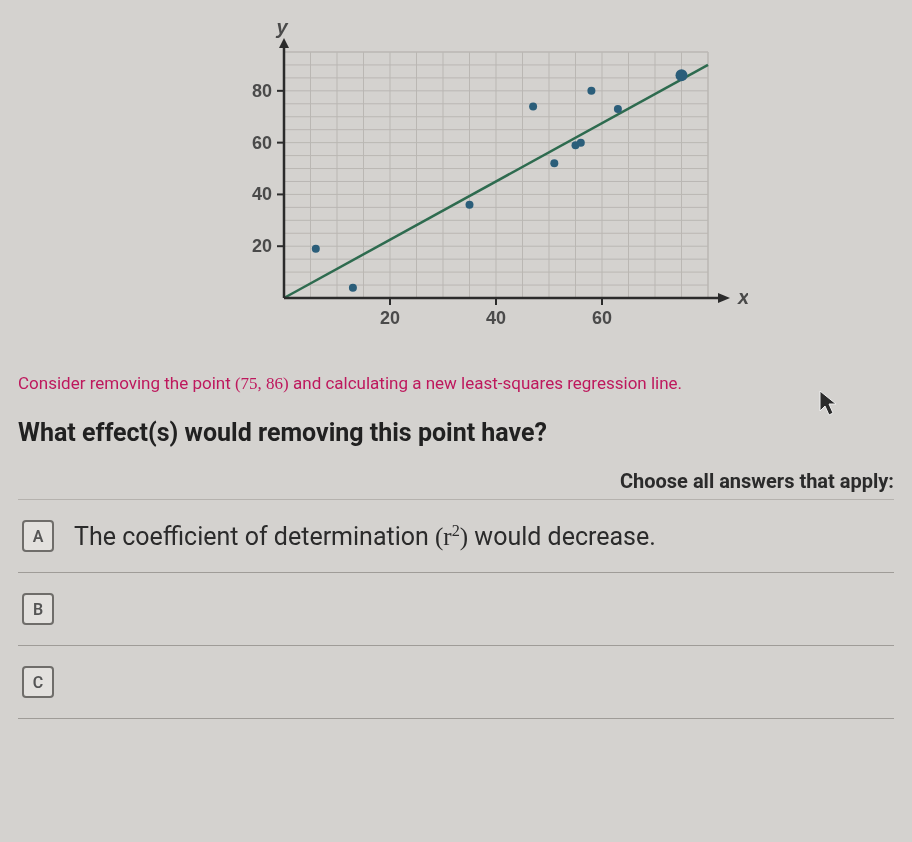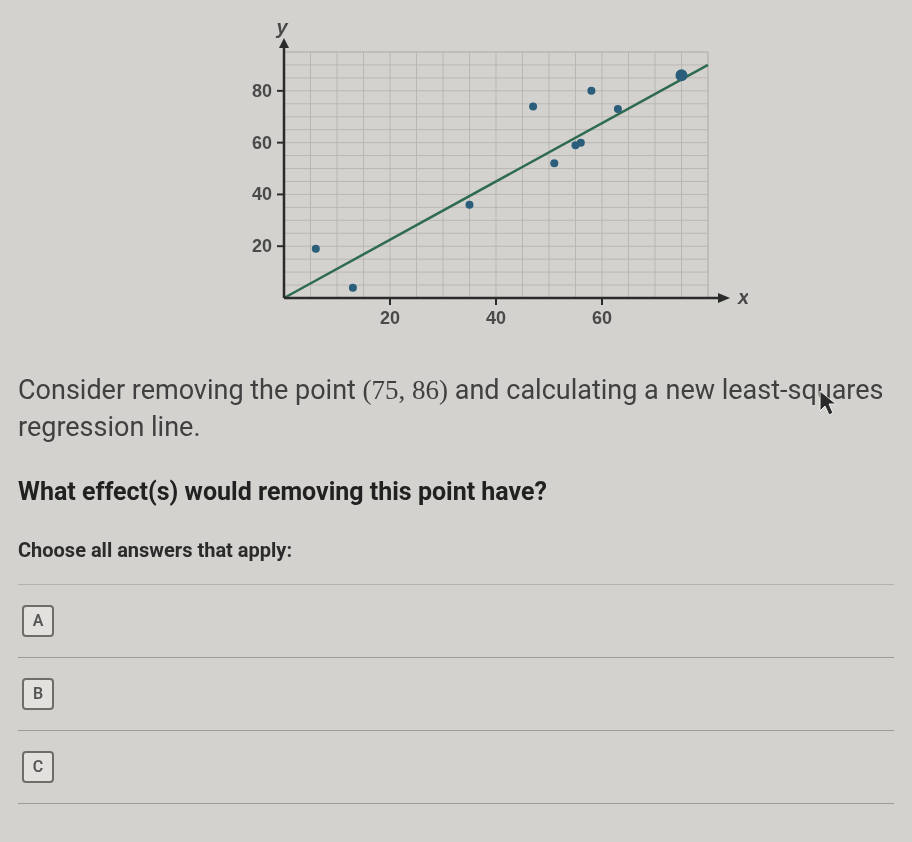--- a/index.html
+++ b/index.html
@@ -11,39 +11,40 @@
     color: #2b2b2b;
     padding: 10px 18px 18px 18px;
     position: relative;
     overflow: hidden;
   }
   .chart-wrap {
     margin: 8px 0 30px 210px;
     position: relative;
   }
   .question-text {
-    font-size: 27px;
+    font-size: 17px;
     line-height: 1.38;
-    color: #404040;
-    margin: 18px 0 30px 0;
+    color: #be185d;
+    margin: 18px 0 23px 0;
   }
   .serif-math {
     font-family: Georgia, "Times New Roman", serif;
   }
   .question-bold {
     font-size: 25px;
     font-weight: 700;
     color: #212121;
-    margin-bottom: 32px;
+    margin-bottom: 22px;
   }
   .choose {
     font-size: 20px;
     font-weight: 700;
     color: #2b2b2b;
-    margin-bottom: 22px;
+    margin-bottom: 6px;
+    text-align: right;
   }
   .answers { }
   .answer {
     display: flex;
     align-items: center;
     gap: 20px;
     padding: 20px 4px;
     border-bottom: 1px solid #9f9c98;
     font-size: 25px;
     color: #2b2b2b;
@@ -161,20 +162,23 @@
 </p>
 
 <p class="question-bold">What effect(s) would removing this point have?</p>
 
 <p class="choose">Choose all answers that apply:</p>
 
 <div class="answers">
 
   <div class="answer">
     <div class="letter">A</div>
+    <div class="text">
+      <span>The coefficient of determination </span><span class="serif-math"><span>(r</span><span class="sup">2</span><span>)</span></span><span> would decrease.</span>
+    </div>
   </div>
 
   <div class="answer">
     <div class="letter">B</div>
   </div>
 
   <div class="answer">
     <div class="letter">C</div>
   </div>
 

